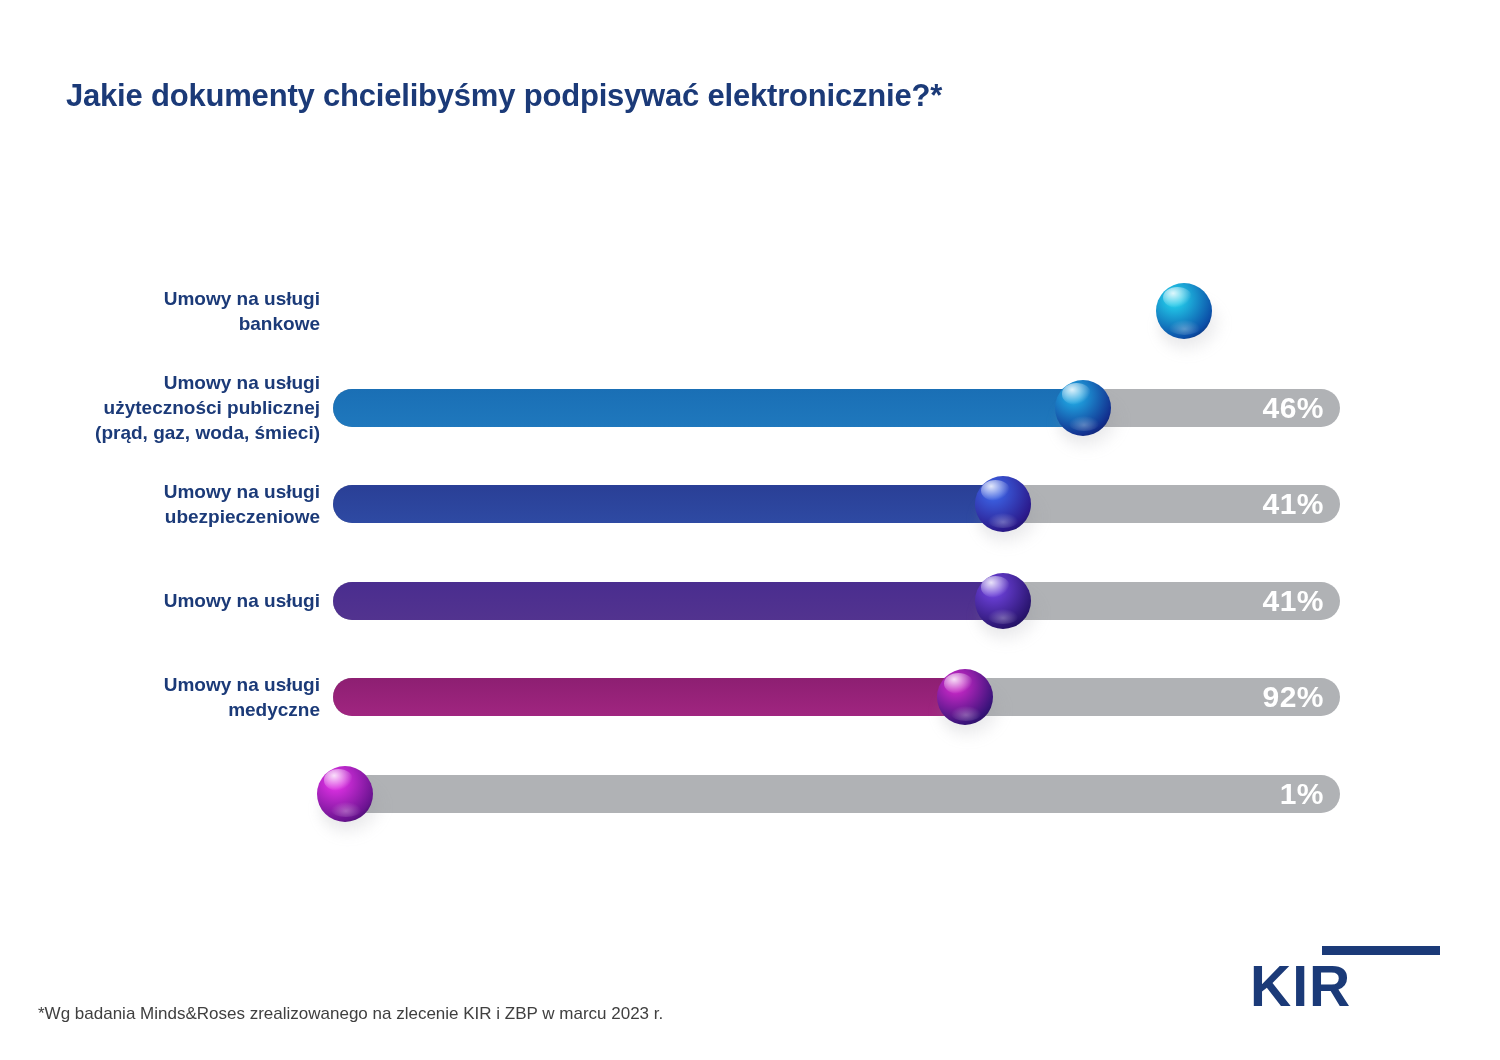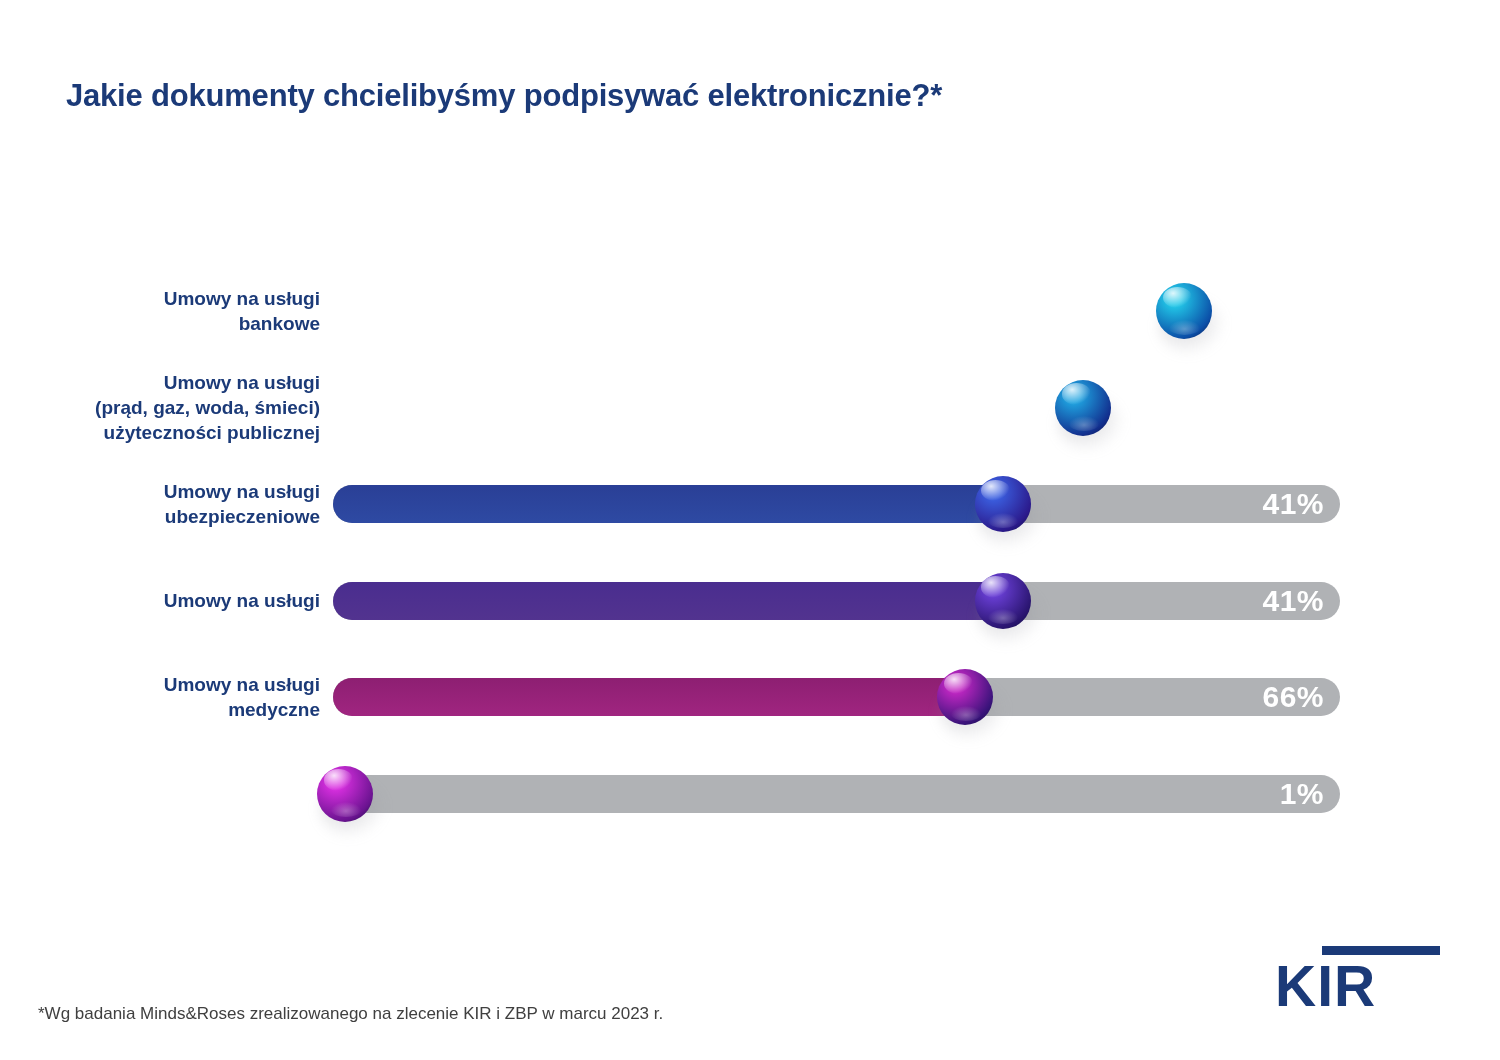--- a/index.html
+++ b/index.html
@@ -161,21 +161,20 @@
   }
   .logo-text {
     position: absolute;
     left: 0;
     top: 18px;
     font-size: 57px;
     font-weight: bold;
     color: #1b3a78;
     letter-spacing: 1px;
     line-height: 1;
-    margin-left: 25px;
   }
 </style>
 </head>
 <body>
 
 <div class="page">
 
   <div class="chart-title">Jakie dokumenty chcielibyśmy podpisywać elektronicznie?*</div>
 
   <div class="chart-area" id="chart-area">
@@ -188,22 +187,26 @@
           <div class="knob-shadow"></div>
           <div class="knob" style="background: radial-gradient(circle at 33% 28%, rgb(34, 200, 232) 0%, rgb(34, 200, 232) 12%, rgb(11, 79, 168) 72%, rgb(11, 10, 54) 100%);">
             <div class="hl"></div>
             <div class="hl2"></div>
           </div>
         </div>
       </div>
       <div class="row" style="top: 359.5px;">
         <div class="row-label">
           <div>Umowy na usługi</div>
+          <div>użyteczności publicznej</div>
           <div>(prąd, gaz, woda, śmieci)</div>
-          <div>użyteczności publicznej</div>
+        </div>
+        <div class="track">
+          <div class="fill" style="width: 750.215px; background: linear-gradient(rgb(26, 111, 181), rgb(31, 120, 189));"></div>
+          <div class="pct">46%</div>
         </div>
         <div class="knob-wrap" style="left: 1083.21px;">
           <div class="knob-shadow"></div>
           <div class="knob" style="background: radial-gradient(circle at 33% 28%, rgb(31, 163, 224) 0%, rgb(31, 163, 224) 12%, rgb(18, 48, 143) 72%, rgb(11, 10, 54) 100%);">
             <div class="hl"></div>
             <div class="hl2"></div>
           </div>
         </div>
       </div>
       <div class="row" style="top: 456px;">
@@ -239,21 +242,21 @@
           </div>
         </div>
       </div>
       <div class="row" style="top: 649px;">
         <div class="row-label">
           <div>Umowy na usługi</div>
           <div>medyczne</div>
         </div>
         <div class="track">
           <div class="fill" style="width: 632.396px; background: linear-gradient(rgb(141, 31, 114), rgb(160, 37, 128));"></div>
-          <div class="pct">66%</div>
+          <div class="pct">92%</div>
         </div>
         <div class="knob-wrap" style="left: 965.396px;">
           <div class="knob-shadow"></div>
           <div class="knob" style="background: radial-gradient(circle at 33% 28%, rgb(195, 39, 196) 0%, rgb(195, 39, 196) 12%, rgb(57, 19, 122) 72%, rgb(11, 10, 54) 100%);">
             <div class="hl"></div>
             <div class="hl2"></div>
           </div>
         </div>
       </div>
       <div class="row" style="top: 745.5px;">

